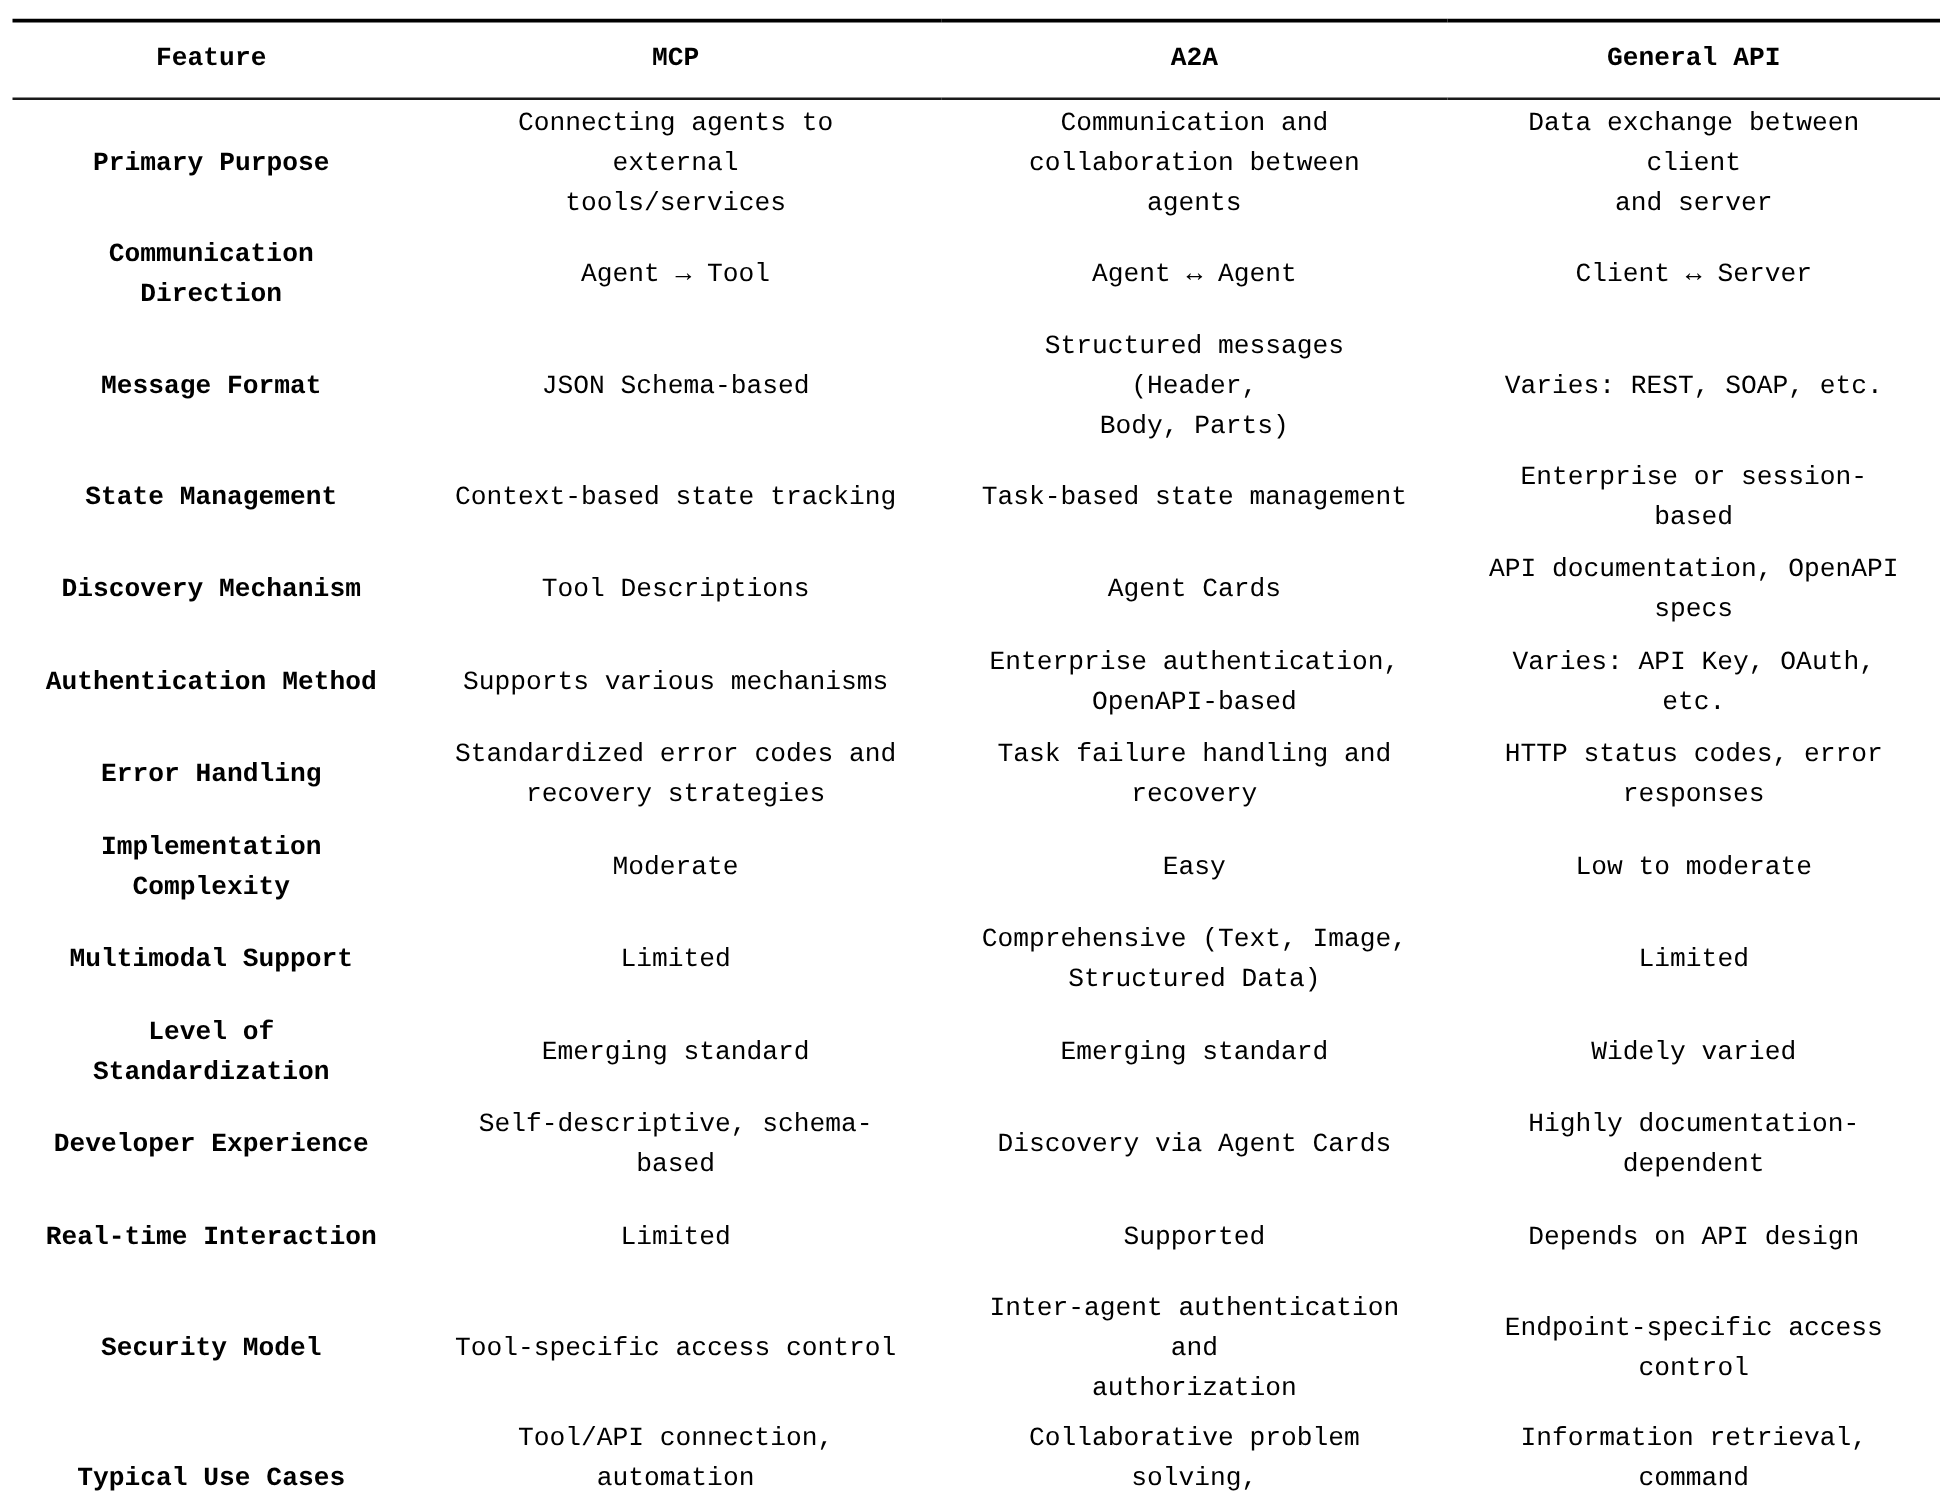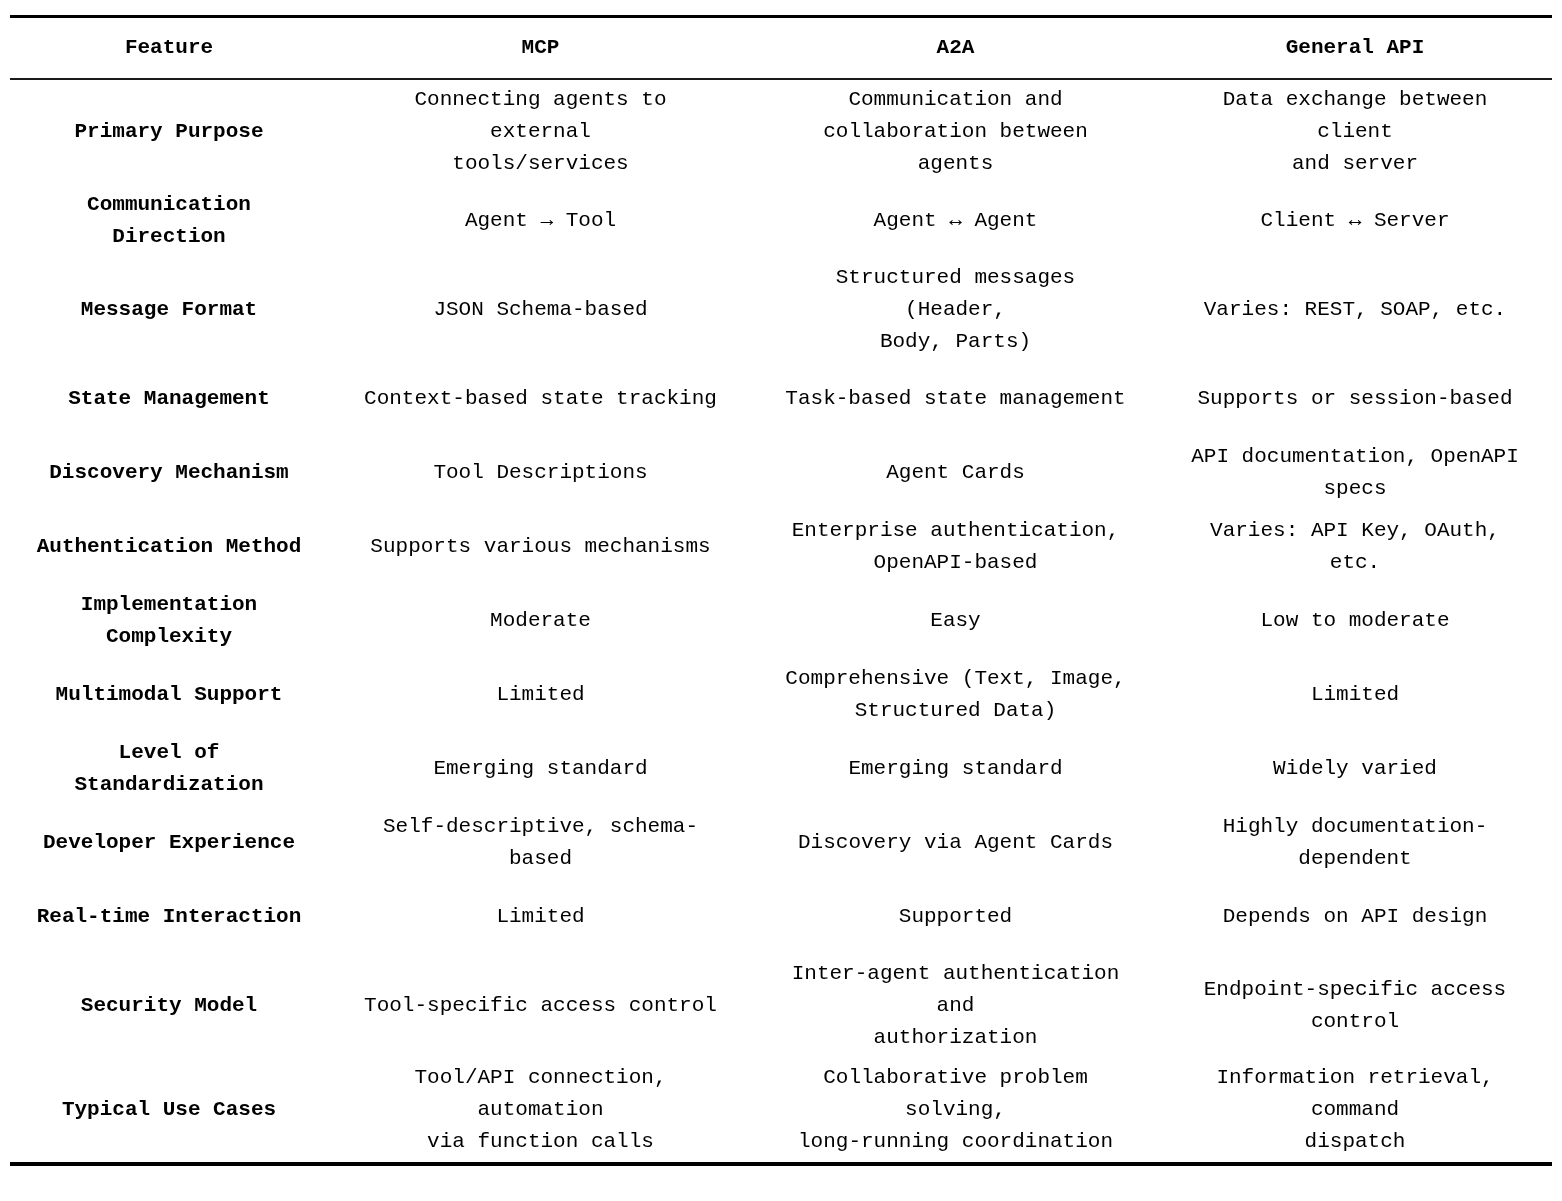--- a/index.html
+++ b/index.html
@@ -90,35 +90,44 @@
         <td class="feat">Message Format</td>
         <td class="val">JSON Schema-based</td>
         <td class="val">Structured messages (Header,
 Body, Parts)</td>
         <td class="val">Varies: REST, SOAP, etc.</td>
       </tr>
       <tr>
         <td class="feat">State Management</td>
         <td class="val">Context-based state tracking</td>
         <td class="val">Task-based state management</td>
-        <td class="val">Supports or session-based</td>
+        <td class="val">Enterprise or session-based</td>
       </tr>
       <tr>
         <td class="feat">Discovery Mechanism</td>
         <td class="val">Tool Descriptions</td>
         <td class="val">Agent Cards</td>
         <td class="val">API documentation, OpenAPI
 specs</td>
       </tr>
       <tr>
         <td class="feat">Authentication Method</td>
         <td class="val">Supports various mechanisms</td>
         <td class="val">Enterprise authentication,
 OpenAPI-based</td>
         <td class="val">Varies: API Key, OAuth, etc.</td>
+      </tr>
+      <tr>
+        <td class="feat">Error Handling</td>
+        <td class="val">Standardized error codes and
+recovery strategies</td>
+        <td class="val">Task failure handling and
+recovery</td>
+        <td class="val">HTTP status codes, error
+responses</td>
       </tr>
       <tr>
         <td class="feat">Implementation
 Complexity</td>
         <td class="val">Moderate</td>
         <td class="val">Easy</td>
         <td class="val">Low to moderate</td>
       </tr>
       <tr>
         <td class="feat">Multimodal Support</td>

